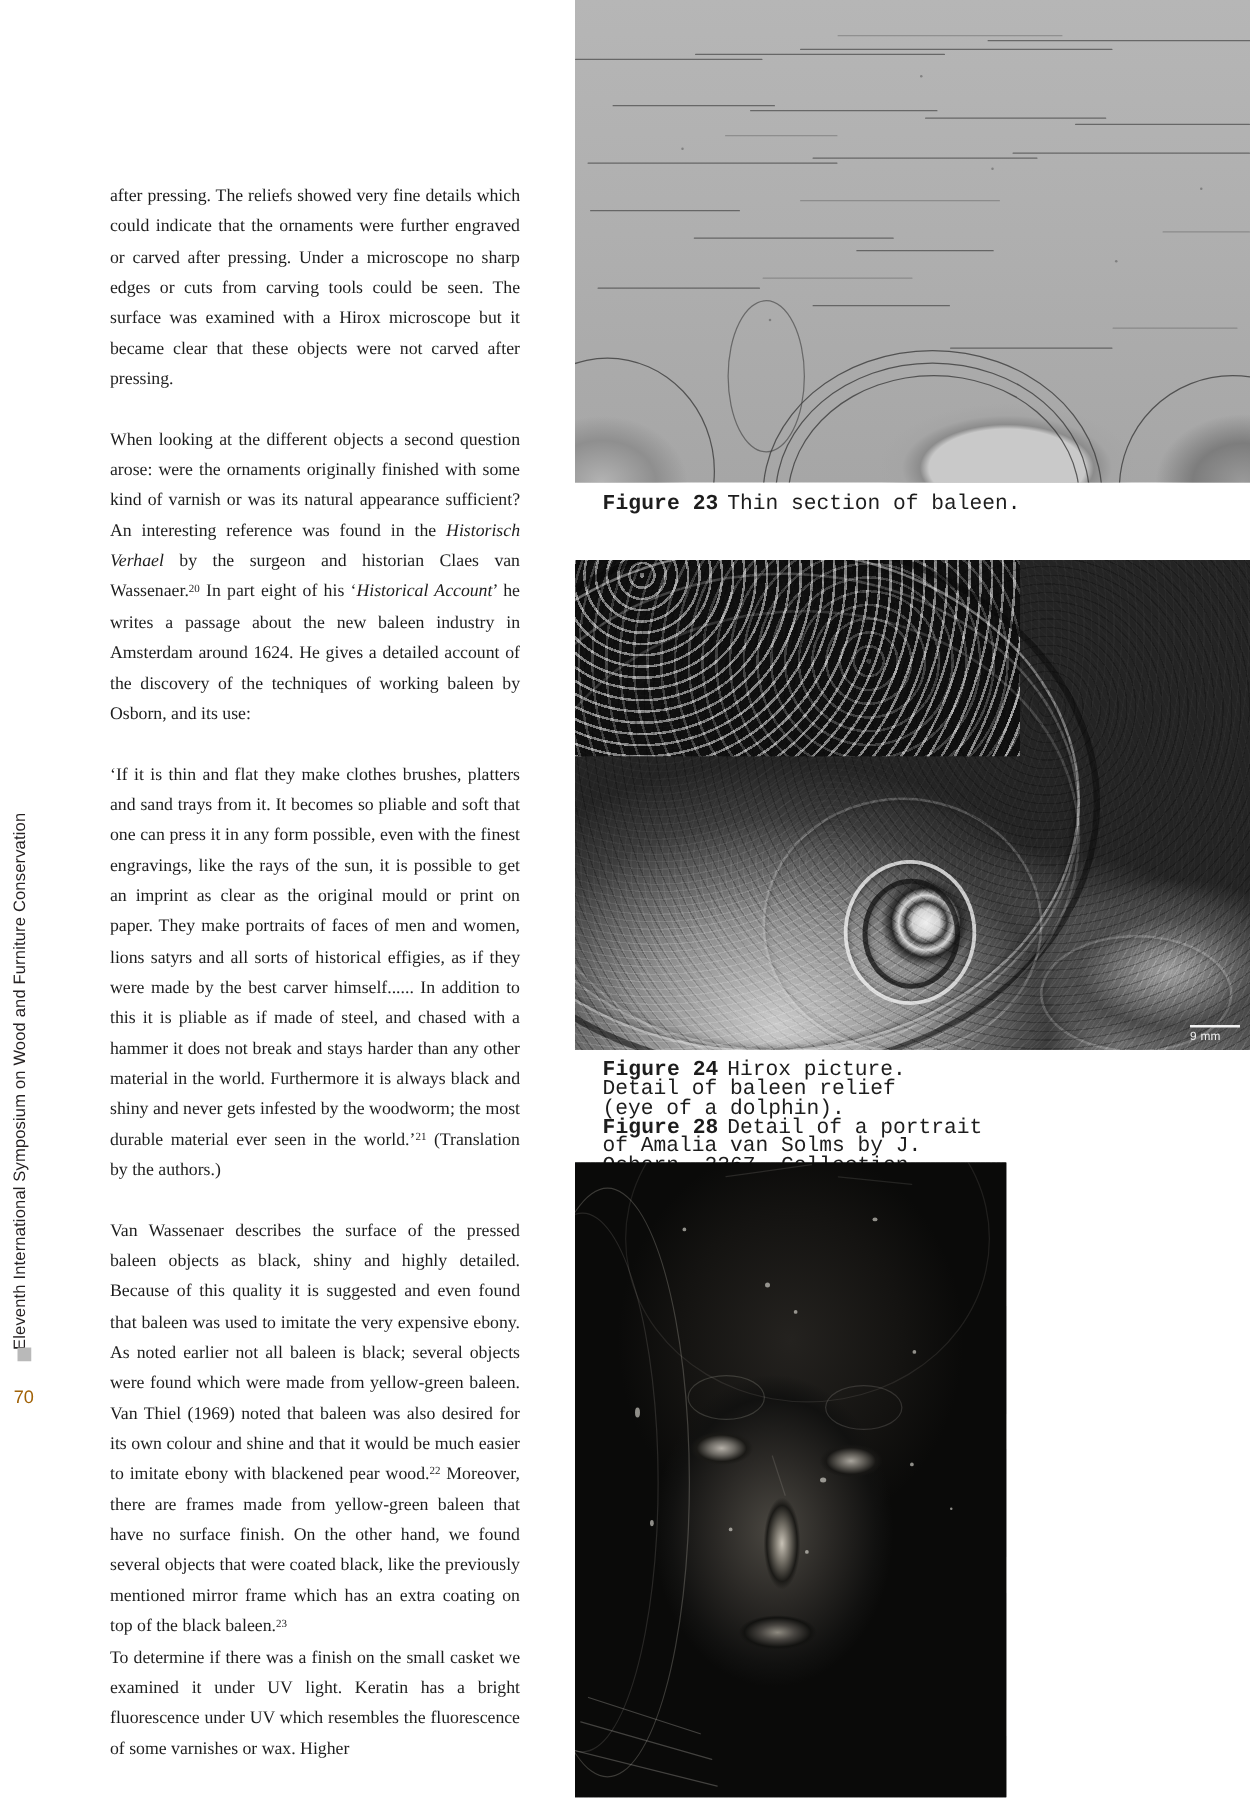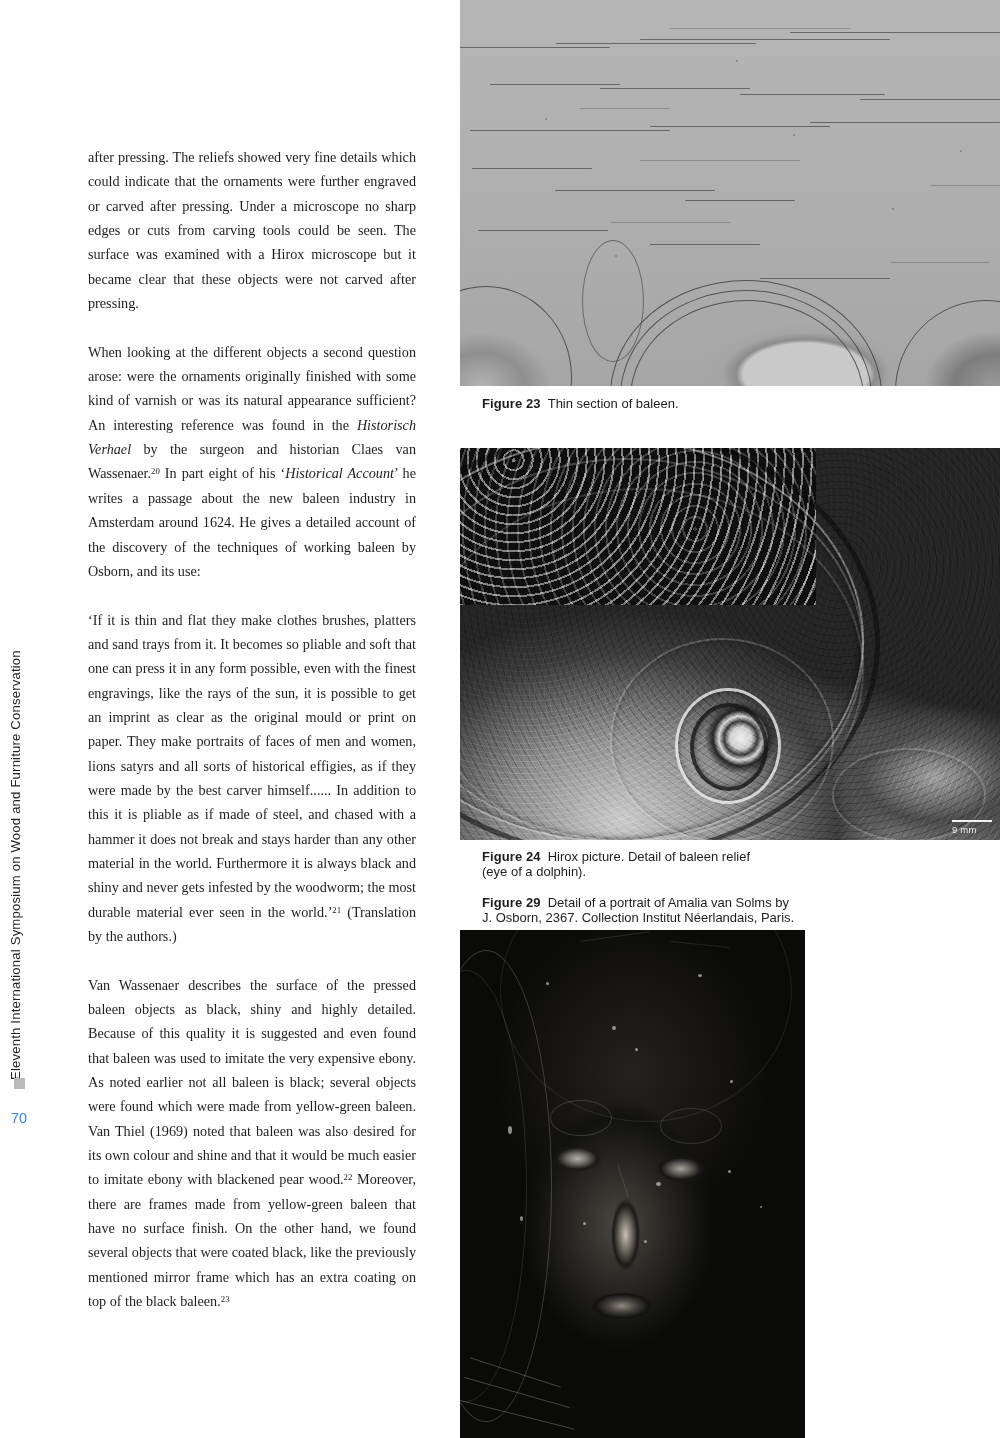--- a/index.html
+++ b/index.html
@@ -44,21 +44,21 @@
     width: 11px;
     height: 11px;
     background: #b9b9b9;
   }
   #folio {
     position: absolute;
     left: 11px;
     top: 1110px;
     font-family: "Liberation Sans", sans-serif;
     font-size: 14.5px;
-    color: #3b82f6;
+    color: #a16207;
   }
 
   
   #text-column {
     position: absolute;
     left: 88px;
     top: 145px;
     width: 328px;
   }
   #text-column p {
@@ -76,24 +76,24 @@
   .it { font-style: italic; }
   sup {
     font-size: 0.62em;
     vertical-align: 0.42em;
     line-height: 0;
   }
 
   
   .figure-caption {
     position: absolute;
-    font-size: 13px;
+    font-size: 17px;
     line-height: 15.4px;
     color: #1d1d1d;
-    font-family: Liberation Sans, sans-serif;
+    font-family: Liberation Mono, monospace;
   }
   .figure-caption .lab {
     font-weight: bold;
     letter-spacing: 0.1px;
   }
   .figure-caption .lab::after {
     content: "";
     display: inline-block;
     width: 7px;
   }
@@ -255,20 +255,23 @@
   </p>
 
   <p class="gap">
     <span>‘If it is thin and flat they make clothes brushes, platters and sand trays from it. It becomes so pliable and soft that one can press it in any form possible, even with the finest engravings, like the rays of the sun, it is possible to get an imprint as clear as the original mould or print on paper. They make portraits of faces of men and women, lions satyrs and all sorts of historical effigies, as if they were made by the best carver himself...... In addition to this it is pliable as if made of steel, and chased with a hammer it does not break and stays harder than any other material in the world. Furthermore it is always black and shiny and never gets infested by the woodworm; the most durable material ever seen in the world.’</span><sup>21</sup><span> (Translation by the authors.)</span>
   </p>
 
   <p class="gap">
     <span>Van Wassenaer describes the surface of the pressed baleen objects as black, shiny and highly detailed. Because of this quality it is suggested and even found that baleen was used to imitate the very expensive ebony. As noted earlier not all baleen is black; several objects were found which were made from yellow-green baleen. Van Thiel (1969) noted that baleen was also desired for its own colour and shine and that it would be much easier to imitate ebony with blackened pear wood.</span><sup>22</sup><span> Moreover, there are frames made from yellow-green baleen that have no surface finish. On the other hand, we found several objects that were coated black, like the previously mentioned mirror frame which has an extra coating on top of the black baleen.</span><sup>23</sup>
   </p>
 
+  <p>
+    <span>To determine if there was a finish on the small casket we examined it under UV light. Keratin has a bright fluorescence under UV which resembles the fluorescence of some varnishes or wax. Higher</span>
+  </p>
 
 </div>
 
 <div class="figure-img" id="fig23-img">
   <div class="ln" style="left:0;   top:47px;  width:150px;"></div>
   <div class="ln" style="left:96px; top:43px;  width:200px;"></div>
   <div class="ln" style="left:180px;top:39px;  width:250px;"></div>
   <div class="ln" style="left:330px;top:32px;  width:215px;"></div>
   <div class="ln f" style="left:210px;top:28px; width:180px;"></div>
   <div class="ln" style="left:30px; top:84px;  width:130px;"></div>
@@ -325,21 +328,21 @@
   <div id="scale-bar-24">
     <div class="bar"></div>
     <div class="lbl">9 mm</div>
   </div>
 </div>
 <div class="figure-caption" id="fig24-cap" style="left:482px; top:849px; width:285px;">
   <span class="lab">Figure 24</span><span>Hirox picture. Detail of baleen relief (eye of a dolphin).</span>
 </div>
 
 <div class="figure-caption" id="fig25-cap" style="left:482px; top:895px; width:320px;">
-  <span class="lab">Figure 29</span><span>Detail of a portrait of Amalia van Solms by J. Osborn, 2367. Collection Institut Néerlandais, Paris.</span>
+  <span class="lab">Figure 28</span><span>Detail of a portrait of Amalia van Solms by J. Osborn, 2367. Collection Institut Néerlandais, Paris.</span>
 </div>
 
 <div class="figure-img" id="fig25-img">
   <div class="ridge" style="left:-40px; top:20px;  width:130px; height:470px;"></div>
   <div class="ridge" style="left:-55px; top:40px;  width:120px; height:430px; opacity:.6;"></div>
   <div class="ridge" style="left:40px;  top:-70px; width:290px; height:260px; opacity:.45;"></div>
   <div class="ridge" style="left:90px;  top:170px; width:60px;  height:34px;  opacity:.8;"></div>
   <div class="ridge" style="left:200px; top:178px; width:60px;  height:34px;  opacity:.7;"></div>
 
   <div class="hairline" style="left:8px;   top:442px; width:95px; transform:rotate(18deg);"></div>

